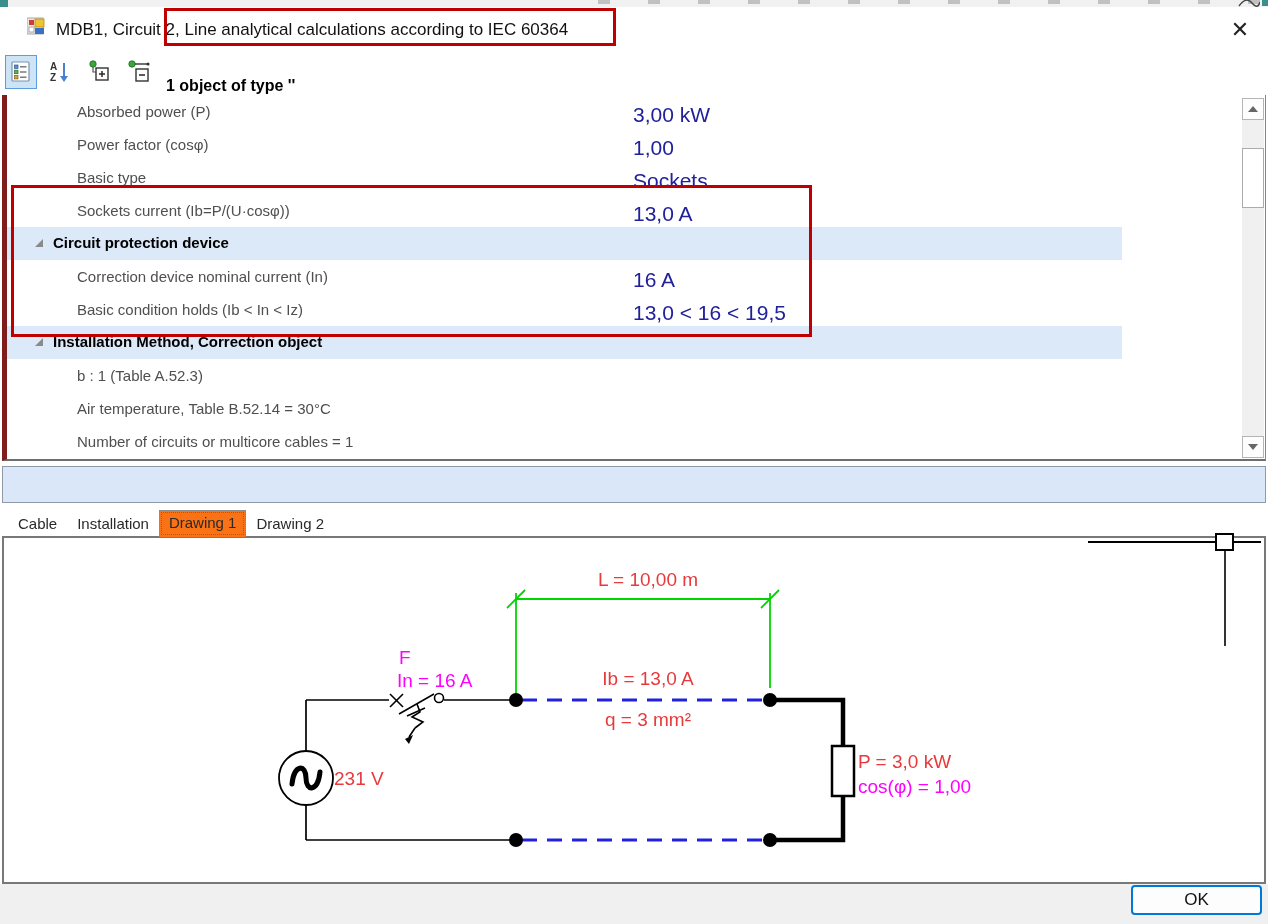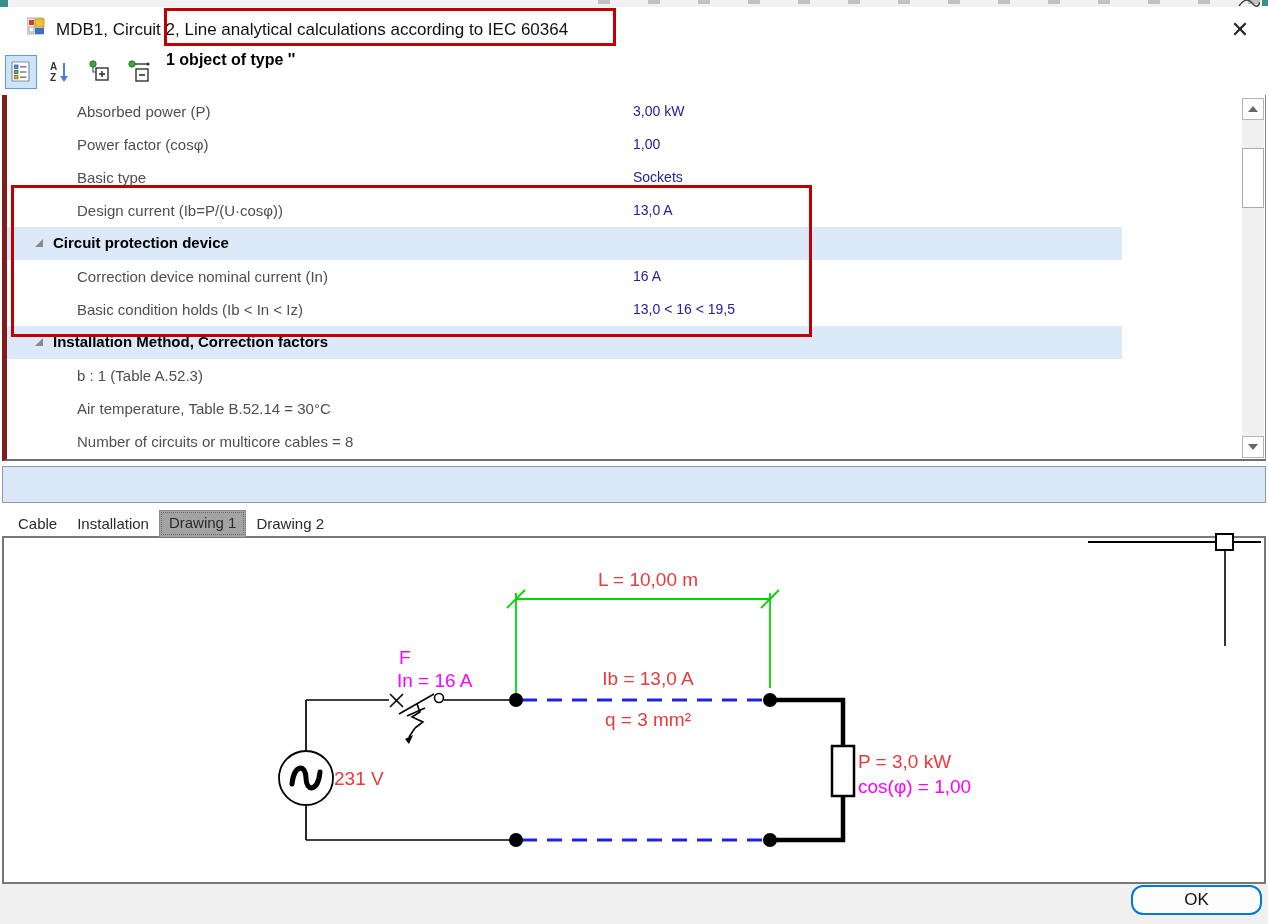--- a/index.html
+++ b/index.html
@@ -21,29 +21,29 @@
   #titlebar { position:absolute; left:0; top:7px; width:1268px; height:41px; background:#fff;text-decoration:underline; }
   #app-icon { position:absolute; left:27px; top:9px; width:20px; height:20px; }
   #title-text { position:absolute; left:56px; top:13px; font-size:17px; color:#111; white-space:nowrap; }
   #close-btn { position:absolute; right:14px; top:9px; width:28px; height:28px;
     font-size:22px; line-height:28px; text-align:center; color:#222; font-weight:300; cursor:default; }
 
   
   #toolbar { position:absolute; left:0; top:48px; width:1268px; height:47px; background:#fff; }
   .tool-btn { position:absolute; top:7px; width:32px; height:34px; display:flex; align-items:center; justify-content:center; }
   .tool-btn.selected { background:#cde4f7; border:1px solid #5d9ddb; }
-  #tb-status { position:absolute; left:166px; top:3px; font-size:16px; font-weight:bold; color:#000; }
+  #tb-status { position:absolute; left:166px; top:29px; font-size:16px; font-weight:bold; color:#000; }
 
   
   #grid { position:absolute; left:2px; top:95px; width:1264px; height:366px;
     border-left:5px solid #7f1d1d; border-right:1px solid #828790; border-bottom:2px solid #6e6e6e; background:#fff; }
   .pg-row { position:relative; height:33px; width:1237px; }
   .pg-row.short { height:28px; }
   .pg-label { position:absolute; left:70px; top:8px; font-size:15px; color:#4f4f4f; white-space:nowrap; }
-  .pg-value { position:absolute; left:626px; top:8px; font-size:14px; color:#21219b; white-space:nowrap; }
+  .pg-value { position:absolute; left:626px; top:8px; font-size:21px; color:#21219b; white-space:nowrap; }
   .pg-cat { position:relative; height:33px; width:1115px; background:#dbe9f8; }
   .pg-cat-label { position:absolute; left:46px; top:7px; font-size:15px; font-weight:bold; color:#000; white-space:nowrap; }
   .pg-tri { position:absolute; left:28px; top:12px; width:9px; height:9px; }
 
   
   #scrollbar { position:absolute; right:1px; top:3px; width:22px; height:360px; background:#f0f0f0; }
   .sb-btn { position:absolute; left:0; width:22px; height:22px; background:#fdfdfd; border:1px solid #b5b5b5;
     display:flex; align-items:center; justify-content:center; }
   #sb-up { top:0; } #sb-down { bottom:0; }
   .sb-arrow { width:0; height:0; border-left:5px solid transparent; border-right:5px solid transparent; }
@@ -51,31 +51,31 @@
   #sb-down .sb-arrow { border-top:6px solid #666; }
   #sb-thumb { position:absolute; left:0; top:50px; width:22px; height:60px; background:#fff; border:1px solid #ababab; }
 
   
   #desc-band { position:absolute; left:2px; top:466px; width:1264px; height:37px;
     background:#d9e7f8; border:1px solid #8f9aa6; }
 
   
   #tabstrip { position:absolute; left:0; top:510px; width:1268px; height:27px; display:flex; align-items:center; padding-left:8px; }
   .tab { font-size:15px; color:#2a2a2a; padding:4px 10px 5px 10px; white-space:nowrap; }
-  .tab.active { background:#a3a3a3; border:1px solid #8c8c8c; border-bottom:none; padding:3px 9px 6px 9px;
+  .tab.active { background:#f97316; border:1px solid #8c8c8c; border-bottom:none; padding:3px 9px 6px 9px;
     outline:1px dotted #6a6a6a; outline-offset:-3px; position:relative; z-index:3; }
 
   
   #panel { position:absolute; left:2px; top:536px; width:1264px; height:348px;
     border:2px solid #787878; background:#fff; }
 
   
   #footer { position:absolute; left:0; top:884px; width:1268px; height:40px; background:#f0f0f0; }
   #ok-btn { position:absolute; left:1131px; top:885px; width:131px; height:30px; background:#fdfdfd;
-    border:2px solid #0078d7; border-radius:12px; font-size:17px; color:#111;
+    border:2px solid #0078d7; border-radius:4px; font-size:17px; color:#111;
     display:flex; align-items:center; justify-content:center; font-family:"Liberation Sans", sans-serif; }
 
   
   #circuit-svg { position:absolute; left:0; top:0; width:1268px; height:924px; pointer-events:none; z-index:5; }
   .red-box { position:absolute; border:3px solid #c00000; z-index:6; pointer-events:none; }
   #red-box-title { left:164px; top:8px; width:452px; height:38px; }
   #red-box-rows { left:11px; top:185px; width:801px; height:152px; }
   #cursor-scribble { position:absolute; right:8px; top:0; width:22px; height:7px; z-index:7; }
 </style>
 </head>
@@ -151,53 +151,53 @@
   </div>
   <div class="pg-row">
     <span class="pg-label">Power factor (cosφ)</span>
     <span class="pg-value">1,00</span>
   </div>
   <div class="pg-row">
     <span class="pg-label">Basic type</span>
     <span class="pg-value">Sockets</span>
   </div>
   <div class="pg-row">
-    <span class="pg-label">Design current (Ib=P/(U·cosφ))</span>
+    <span class="pg-label">Sockets current (Ib=P/(U·cosφ))</span>
     <span class="pg-value">13,0 A</span>
   </div>
   <div class="pg-cat">
     <svg class="pg-tri" viewBox="0 0 9 9">
         <path d="M8,0 L8,8 L0,8 Z" fill="#8a8a8a"></path>
       </svg>
     <span class="pg-cat-label">Circuit protection device</span>
   </div>
   <div class="pg-row">
     <span class="pg-label">Correction device nominal current (In)</span>
     <span class="pg-value">16 A</span>
   </div>
   <div class="pg-row">
     <span class="pg-label">Basic condition holds (Ib &lt; In &lt; Iz)</span>
     <span class="pg-value">13,0 &lt; 16 &lt; 19,5</span>
   </div>
   <div class="pg-cat">
     <svg class="pg-tri" viewBox="0 0 9 9">
         <path d="M8,0 L8,8 L0,8 Z" fill="#8a8a8a"></path>
       </svg>
-    <span class="pg-cat-label">Installation Method, Correction factors</span>
+    <span class="pg-cat-label">Installation Method, Correction object</span>
   </div>
   <div class="pg-row">
     <span class="pg-label">b : 1 (Table A.52.3)</span>
     <span class="pg-value"></span>
   </div>
   <div class="pg-row">
     <span class="pg-label">Air temperature, Table B.52.14 = 30°C</span>
     <span class="pg-value"></span>
   </div>
   <div class="pg-row short">
-    <span class="pg-label">Number of circuits or multicore cables = 8</span>
+    <span class="pg-label">Number of circuits or multicore cables = 1</span>
     <span class="pg-value"></span>
   </div>
   <div id="scrollbar">
     <div id="sb-up" class="sb-btn">
         <div class="sb-arrow"></div>
       </div>
     <div id="sb-thumb"></div>
     <div id="sb-down" class="sb-btn">
         <div class="sb-arrow"></div>
       </div>

